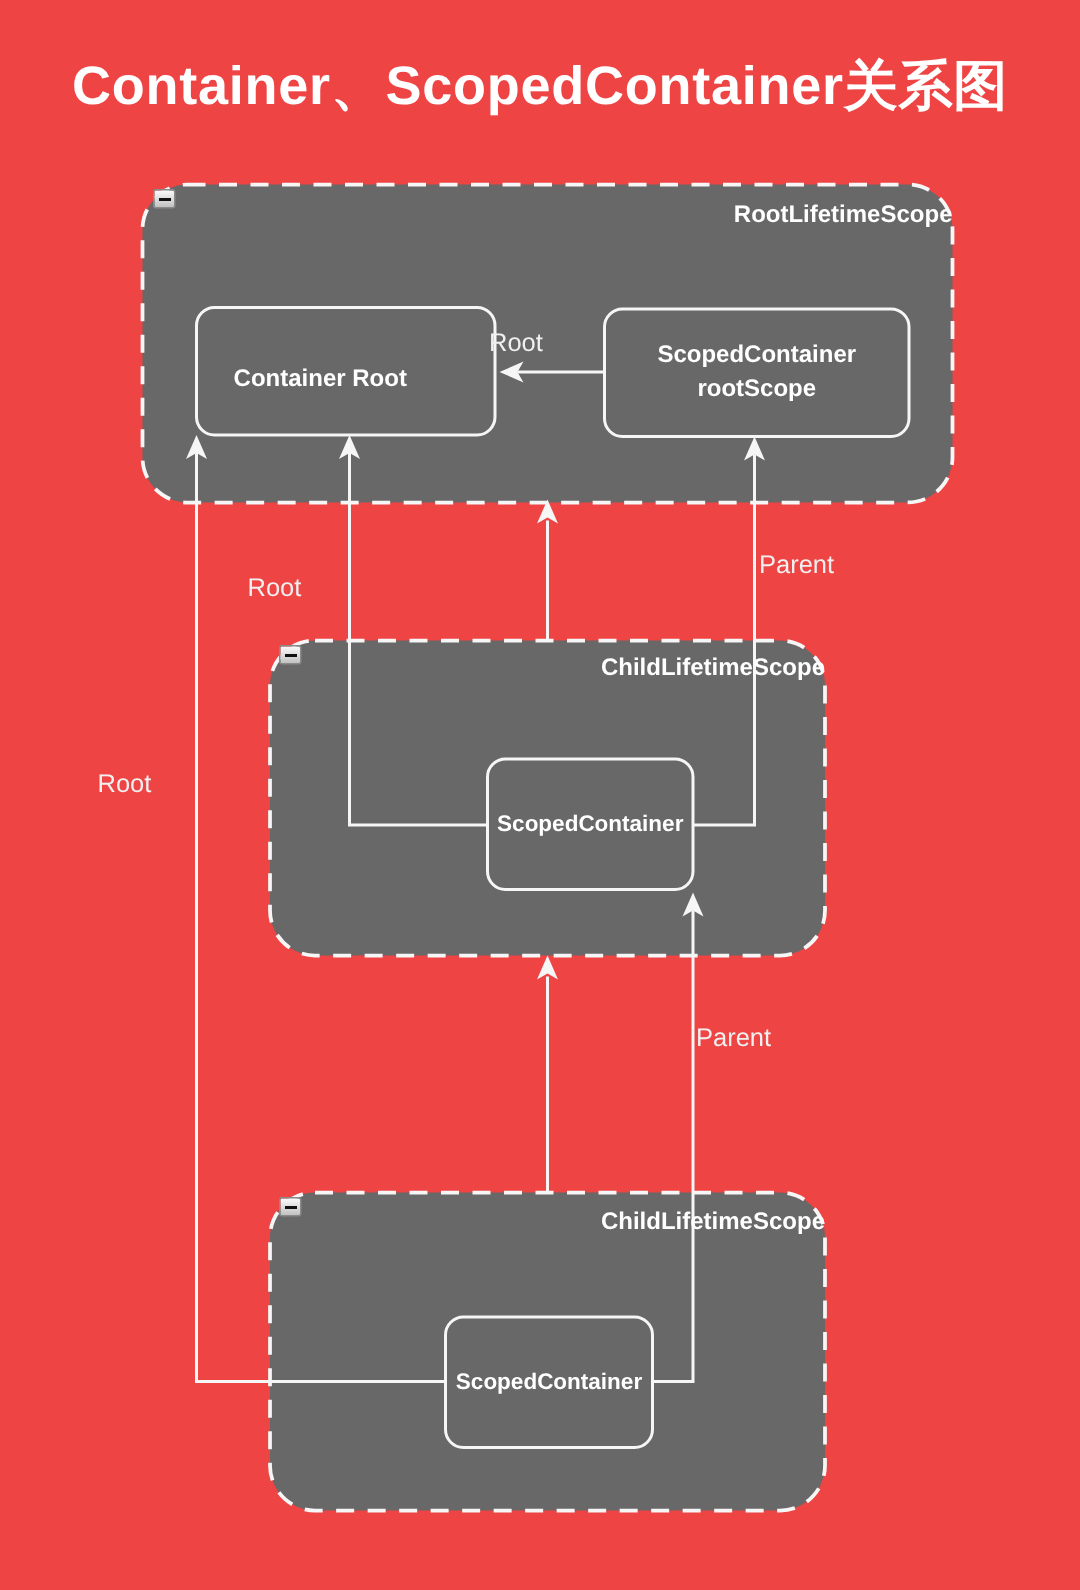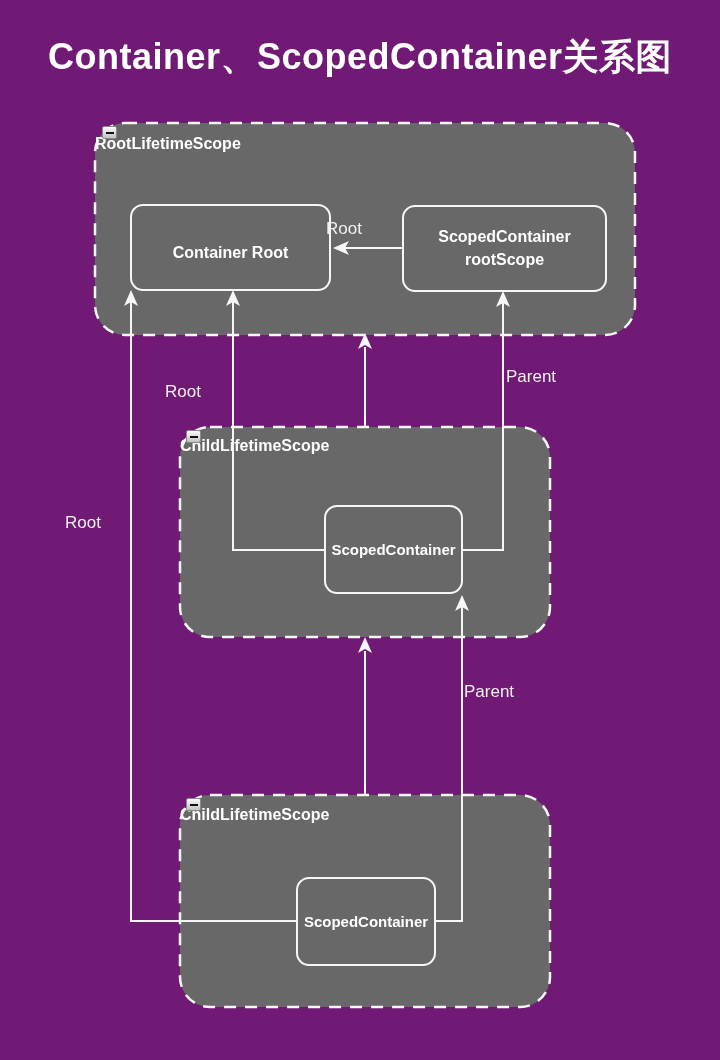--- a/index.html
+++ b/index.html
@@ -5,40 +5,40 @@
   html, body {
     margin: 0;
     padding: 0;
     background: #2e2e2e;
     font-family: "Liberation Sans", sans-serif;
   }
   #canvas {
     position: relative;
     width: 720px;
     height: 1060px;
-    background: #701a75;
+    background: #ef4444;
     overflow: hidden;
   }
   #edge-layer {
     position: absolute;
     left: 0; top: 0;
   }
   .page-title {
     position: absolute;
     left: 0; top: 33px;
     width: 720px;
     text-align: center;
     color: #ffffff;
     font-size: 36px;
     font-weight: bold;
     letter-spacing: 0.5px;
   }
   .group-label {
     position: absolute;
-    text-align: left;
+    text-align: right;
     color: #ffffff;
     font-size: 16px;
     font-weight: bold;
   }
   .node-label {
     position: absolute;
     display: flex;
     align-items: center;
     justify-content: center;
     text-align: center;
@@ -121,21 +121,21 @@
   <div class="collapse-btn" style="left:102px; top:126px;">
     <div class="minus-bar"></div>
   </div>
   <div class="collapse-btn" style="left:186px; top:430px;">
     <div class="minus-bar"></div>
   </div>
   <div class="collapse-btn" style="left:186px; top:798px;">
     <div class="minus-bar"></div>
   </div>
 
-  <div class="node-label" style="left:131px; top:205px; width:199px; height:97px;">Container Root</div>
+  <div class="node-label" style="left:114px; top:205px; width:199px; height:97px;">Container Root</div>
 
   <div class="node-label two-line" style="left:403px; top:206px; width:203px; height:85px;">
     <span>ScopedContainer</span>
     <span>rootScope</span>
   </div>
 
   <div class="node-label small" style="left:325px; top:506px; width:137px; height:87px;">ScopedContainer</div>
 
   <div class="node-label small" style="left:297px; top:878px; width:138px; height:87px;">ScopedContainer</div>
 

